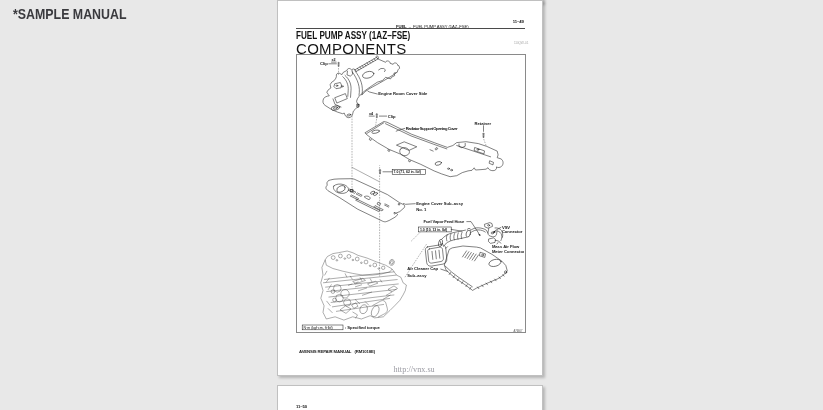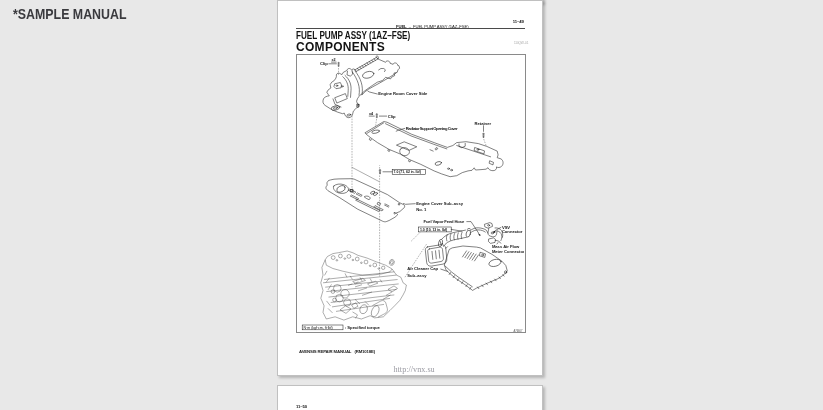--- a/index.html
+++ b/index.html
@@ -18,21 +18,21 @@
 
 <div class="pg" id="pg0">
   <div style="position:absolute;left:114px;top:31.7px;font-family:'Liberation Serif',serif;font-size:8.2px;color:#9a9aa2;">http://vnx.su</div>
 </div>
 
 <div class="pg" id="pg1">
   <div class="t" style="left:234.8px;top:18.3px;font-size:4.2px;font-weight:bold;letter-spacing:-0.1px;color:#111;">11–49</div>
   <div class="t" style="left:118px;top:22.5px;font-size:4.2px;letter-spacing:-0.1px;color:#222;"><b>FUEL</b>&nbsp;&nbsp;–&nbsp;&nbsp;FUEL PUMP ASSY (1AZ–FSE)</div>
   <div style="left:18px;top:27.4px;width:229px;height:1px;background:#4a4a4a;"></div>
   <div class="t" style="left:18px;top:28.9px;font-size:10.2px;font-weight:bold;letter-spacing:0;color:#131313;transform:scaleX(0.8);transform-origin:left top;">FUEL PUMP ASSY (1AZ–FSE)</div>
-  <div class="t" style="left:18px;top:38.9px;font-size:12px;font-weight:bold;letter-spacing:0.3px;color:#131313;">COMPONENTS</div>
+  <div class="t" style="left:18px;top:38.9px;font-size:15px;font-weight:normal;letter-spacing:0.3px;color:#131313;">COMPONENTS</div>
   <div class="t" style="left:236px;top:40.2px;font-size:3.1px;letter-spacing:-0.15px;color:#a8a8a8;">110QW–01</div>
 
   <div id="diag" style="left:18px;top:52.7px;width:228px;height:277.5px;border:1px solid #8a8a8a;">
   <svg width="227" height="277" viewBox="297 60.6 227 277" xmlns="http://www.w3.org/2000/svg" style="position:absolute;left:0;top:0;">
 <g style="fill:none;stroke:#1a1a1a;stroke-width:0.55;stroke-linejoin:round;stroke-linecap:round">
 <path d="M376.5,63.0 L355.0,75.4"></path>
 <path d="M377.8,64.6 L356.3,77.0"></path>
 <path d="M376.5,63.0 L377.8,64.6"></path>
 <path d="M374.1,64.4 L375.4,66.0"></path>
 <path d="M371.7,65.8 L373.0,67.4"></path>

